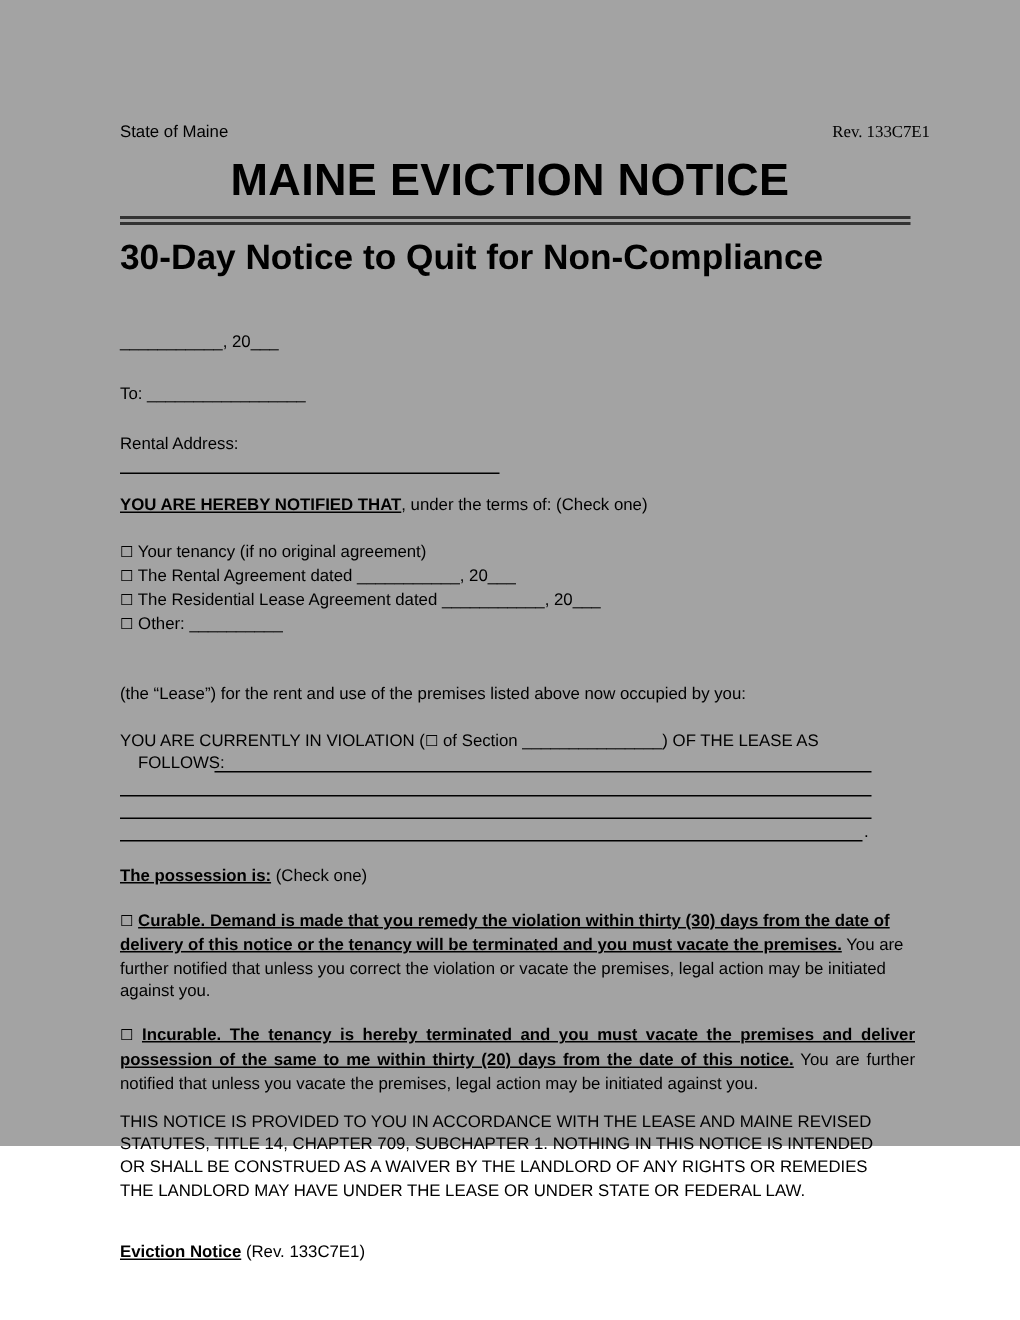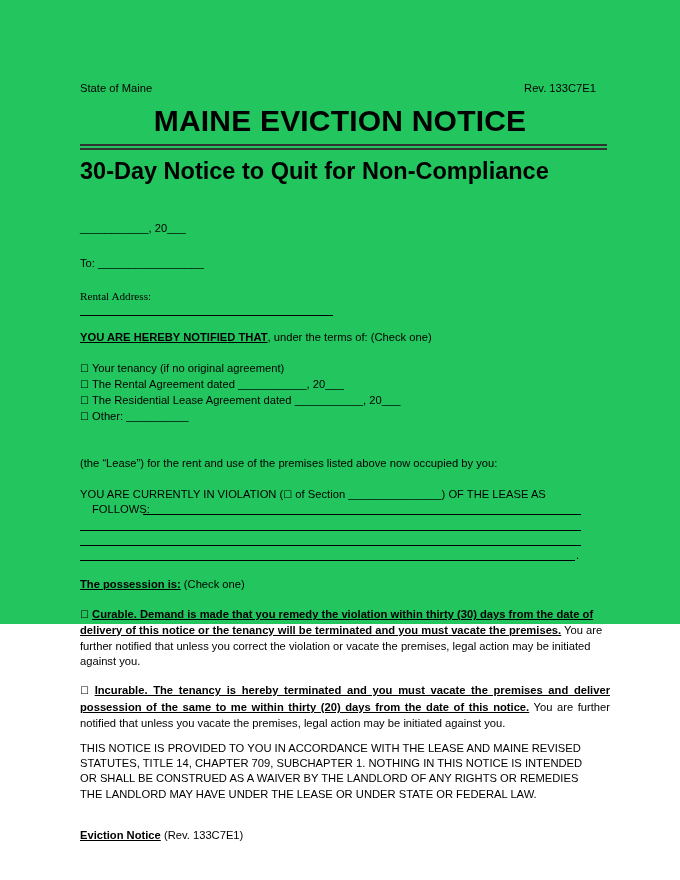--- a/index.html
+++ b/index.html
@@ -1,22 +1,22 @@
 <!DOCTYPE html>
 <html><head>
 <meta charset="utf-8">
 <style>
   * { margin: 0; padding: 0; box-sizing: border-box; }
   html, body { width: 680px; height: 880px; background: #ffffff; overflow: hidden; }
   body { font-family: "Liberation Sans", sans-serif; color: #000; position: relative; }
-  .page { position: absolute; left: 0; top: 0; width: 680px; height: 624px; background: #22c55e; }
+  .page { position: absolute; left: 0; top: 0; width: 680px; height: 764px; background: #a3a3a3; }
   .abs { position: absolute; white-space: pre; }
   .small { font-size: 11.2px; line-height: 13px; }
   .hdr-left { left: 80px; top: 82px; }
-  .hdr-right { right: 84px; top: 82px; }
+  .hdr-right { right: 60px; top: 82px; font-family: Liberation Serif, serif; }
   .title { left: 0; width: 680px; text-align: center; top: 104px; font-size: 30px; font-weight: bold; line-height: 34px; letter-spacing: 0.2px; }
   .rule { position: absolute; left: 80px; width: 527px; height: 0; }
   .rule1 { top: 144px; border-top: 2px solid #333; }
   .rule2 { top: 148px; border-top: 2px solid #333; }
   .subtitle { left: 80px; top: 157px; font-size: 23.5px; font-weight: bold; line-height: 28px; }
   .b { font-weight: bold; text-decoration: underline; }
   .para { position: absolute; left: 80px; width: 530px; font-size: 11.2px; line-height: 15.3px; white-space: normal; }
   .just { text-align: justify; }
   .fullline { position: absolute; left: 80px; height: 0; border-top: 1px solid #000; }
   .cb { font-family: "DejaVu Sans", sans-serif; font-size: 10px; }
@@ -37,21 +37,21 @@
   <div class="abs subtitle">30-Day Notice to Quit for Non-Compliance</div>
 
   <div class="para" style="top:221px;">
     <span>___________</span><span>, 20</span><span>___</span>
   </div>
 
   <div class="para" style="top:256px;">
     <span>To: </span><span>_________________</span>
   </div>
 
-  <div class="para" style="top:289px;font-family:Liberation Serif, serif;">Rental Address:</div>
+  <div class="para" style="top:289px;">Rental Address:</div>
   <div class="fullline" style="top:315px; width:253px;"></div>
 
   <div class="para" style="top:330px;">
     <span class="b">YOU ARE HEREBY NOTIFIED THAT</span><span>, under the terms of: (Check one)</span>
   </div>
 
   <div class="para" style="top:361px; line-height:15.9px;">
     <div>
       <span class="cb">☐</span> <span>Your tenancy (if no original agreement)</span>
     </div>

